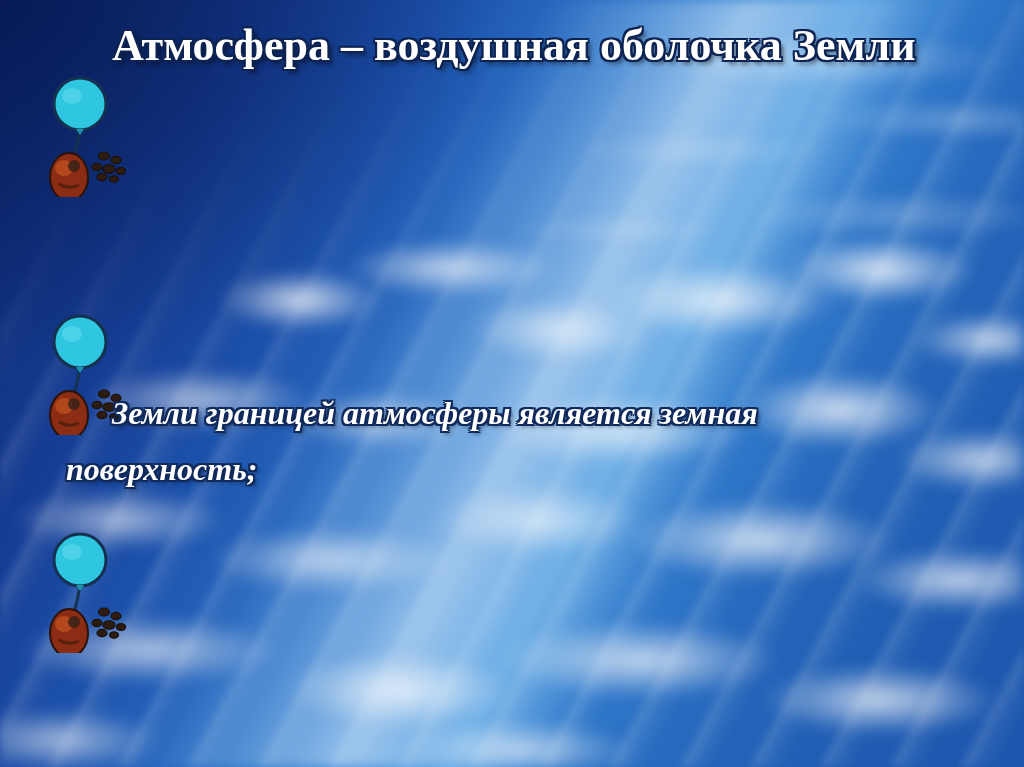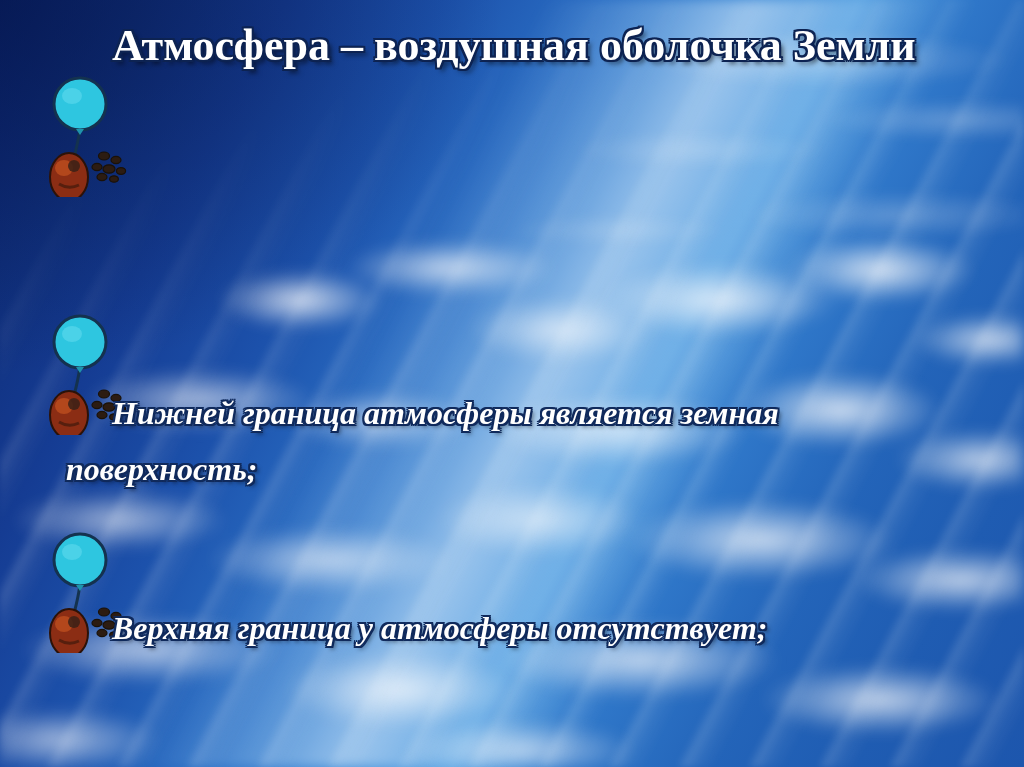--- a/index.html
+++ b/index.html
@@ -224,21 +224,21 @@
           <ellipse cx="90" cy="88" rx="5" ry="3.6"></ellipse>
           <ellipse cx="71" cy="95" rx="5" ry="3.6"></ellipse>
           <ellipse cx="83" cy="97" rx="6" ry="4.2"></ellipse>
           <ellipse cx="95" cy="99" rx="4.6" ry="3.4"></ellipse>
           <ellipse cx="76" cy="105" rx="5" ry="3.6"></ellipse>
           <ellipse cx="88" cy="107" rx="4.4" ry="3.2"></ellipse>
         </g>
       </g>
     </svg>
   </div>
-  <div class="bullet-block" id="bullet-text-2">Нижней граница атмосферы является земная поверхность;</div>
+  <div class="bullet-block" id="bullet-text-2">Земли границей атмосферы является земная поверхность;</div>
 
   <div class="bullet-marker" id="bullet-marker-3">
     <svg viewBox="0 0 108 125" width="108" height="125" aria-hidden="true">
       <g>
         <path d="M54 54 C 53 70, 49 78, 47 92" stroke="#14324f" stroke-width="3" fill="none"></path>
         <ellipse cx="54" cy="32" rx="26" ry="26" fill="#2ec6e0" stroke="#14324f" stroke-width="3"></ellipse>
         <ellipse cx="46" cy="24" rx="10" ry="8" fill="#6fe0f2" opacity=".45"></ellipse>
         <path d="M50 57 L58 57 L54 63 Z" fill="#1f93ad"></path>
         <ellipse cx="43" cy="105" rx="19" ry="24" fill="#8b2d14" stroke="#2c1208" stroke-width="2"></ellipse>
         <ellipse cx="38" cy="96" rx="9" ry="8" fill="#c0501f" opacity=".75"></ellipse>
@@ -249,15 +249,14 @@
           <ellipse cx="90" cy="88" rx="5" ry="3.6"></ellipse>
           <ellipse cx="71" cy="95" rx="5" ry="3.6"></ellipse>
           <ellipse cx="83" cy="97" rx="6" ry="4.2"></ellipse>
           <ellipse cx="95" cy="99" rx="4.6" ry="3.4"></ellipse>
           <ellipse cx="76" cy="105" rx="5" ry="3.6"></ellipse>
           <ellipse cx="88" cy="107" rx="4.4" ry="3.2"></ellipse>
         </g>
       </g>
     </svg>
   </div>
-  <div class="bullet-block" id="bullet-text-3">Верхняя граница у атмосферы отсутствует;</div>
 
 </div>
 
 </body></html>

